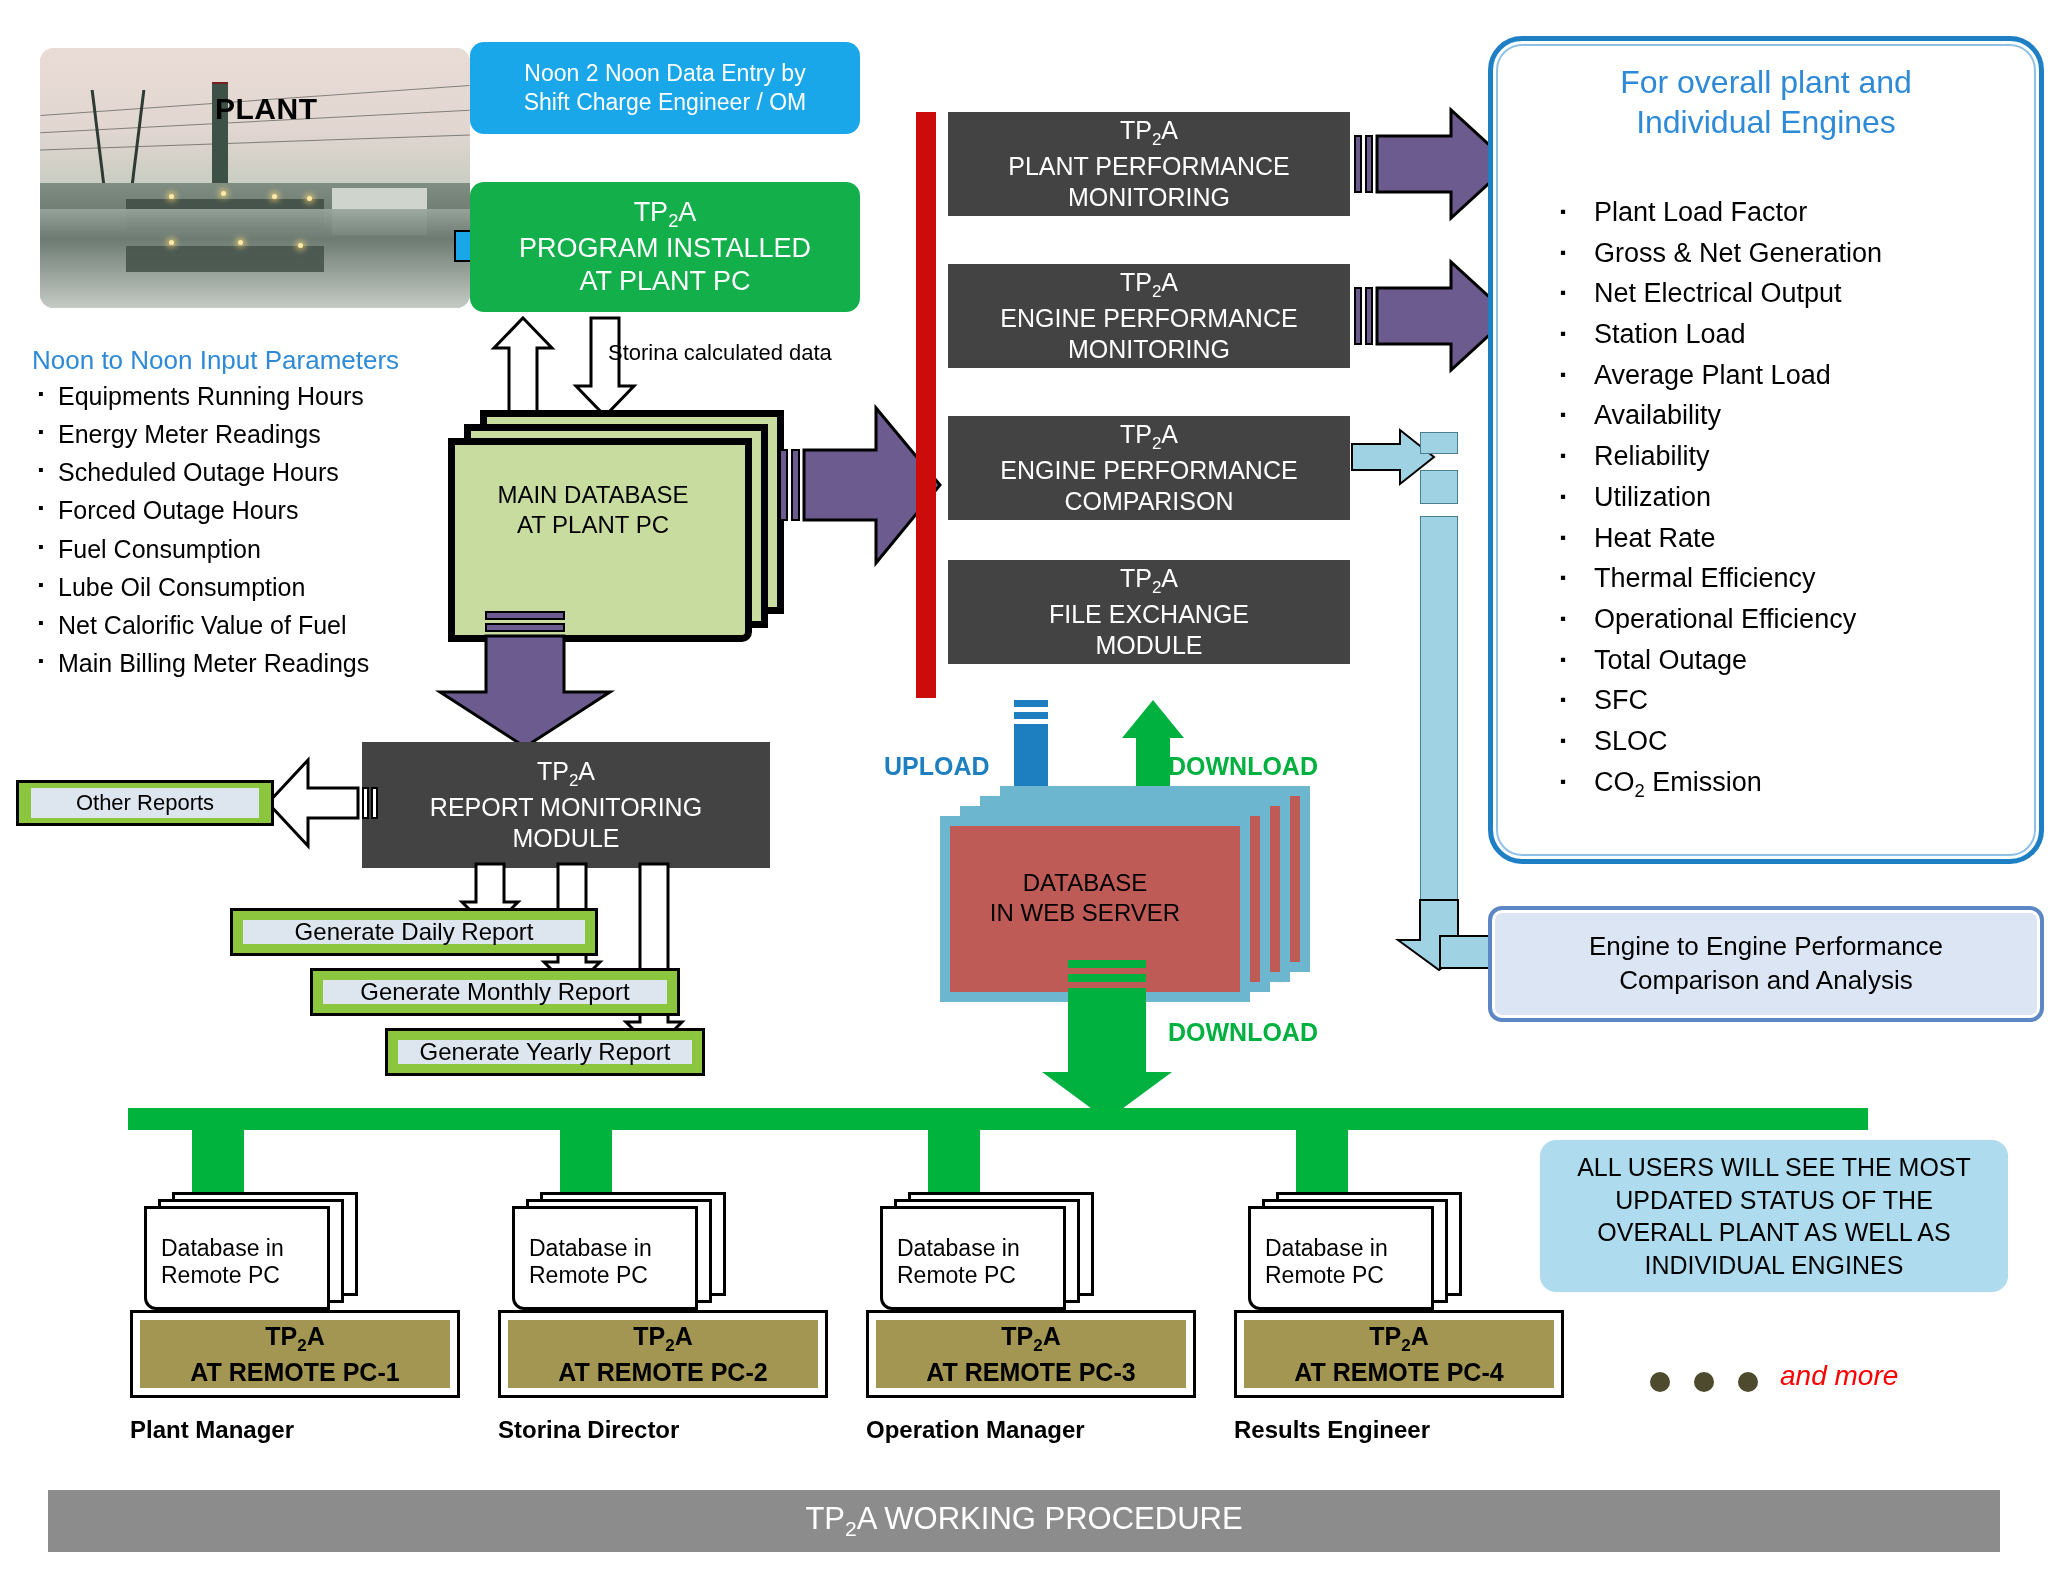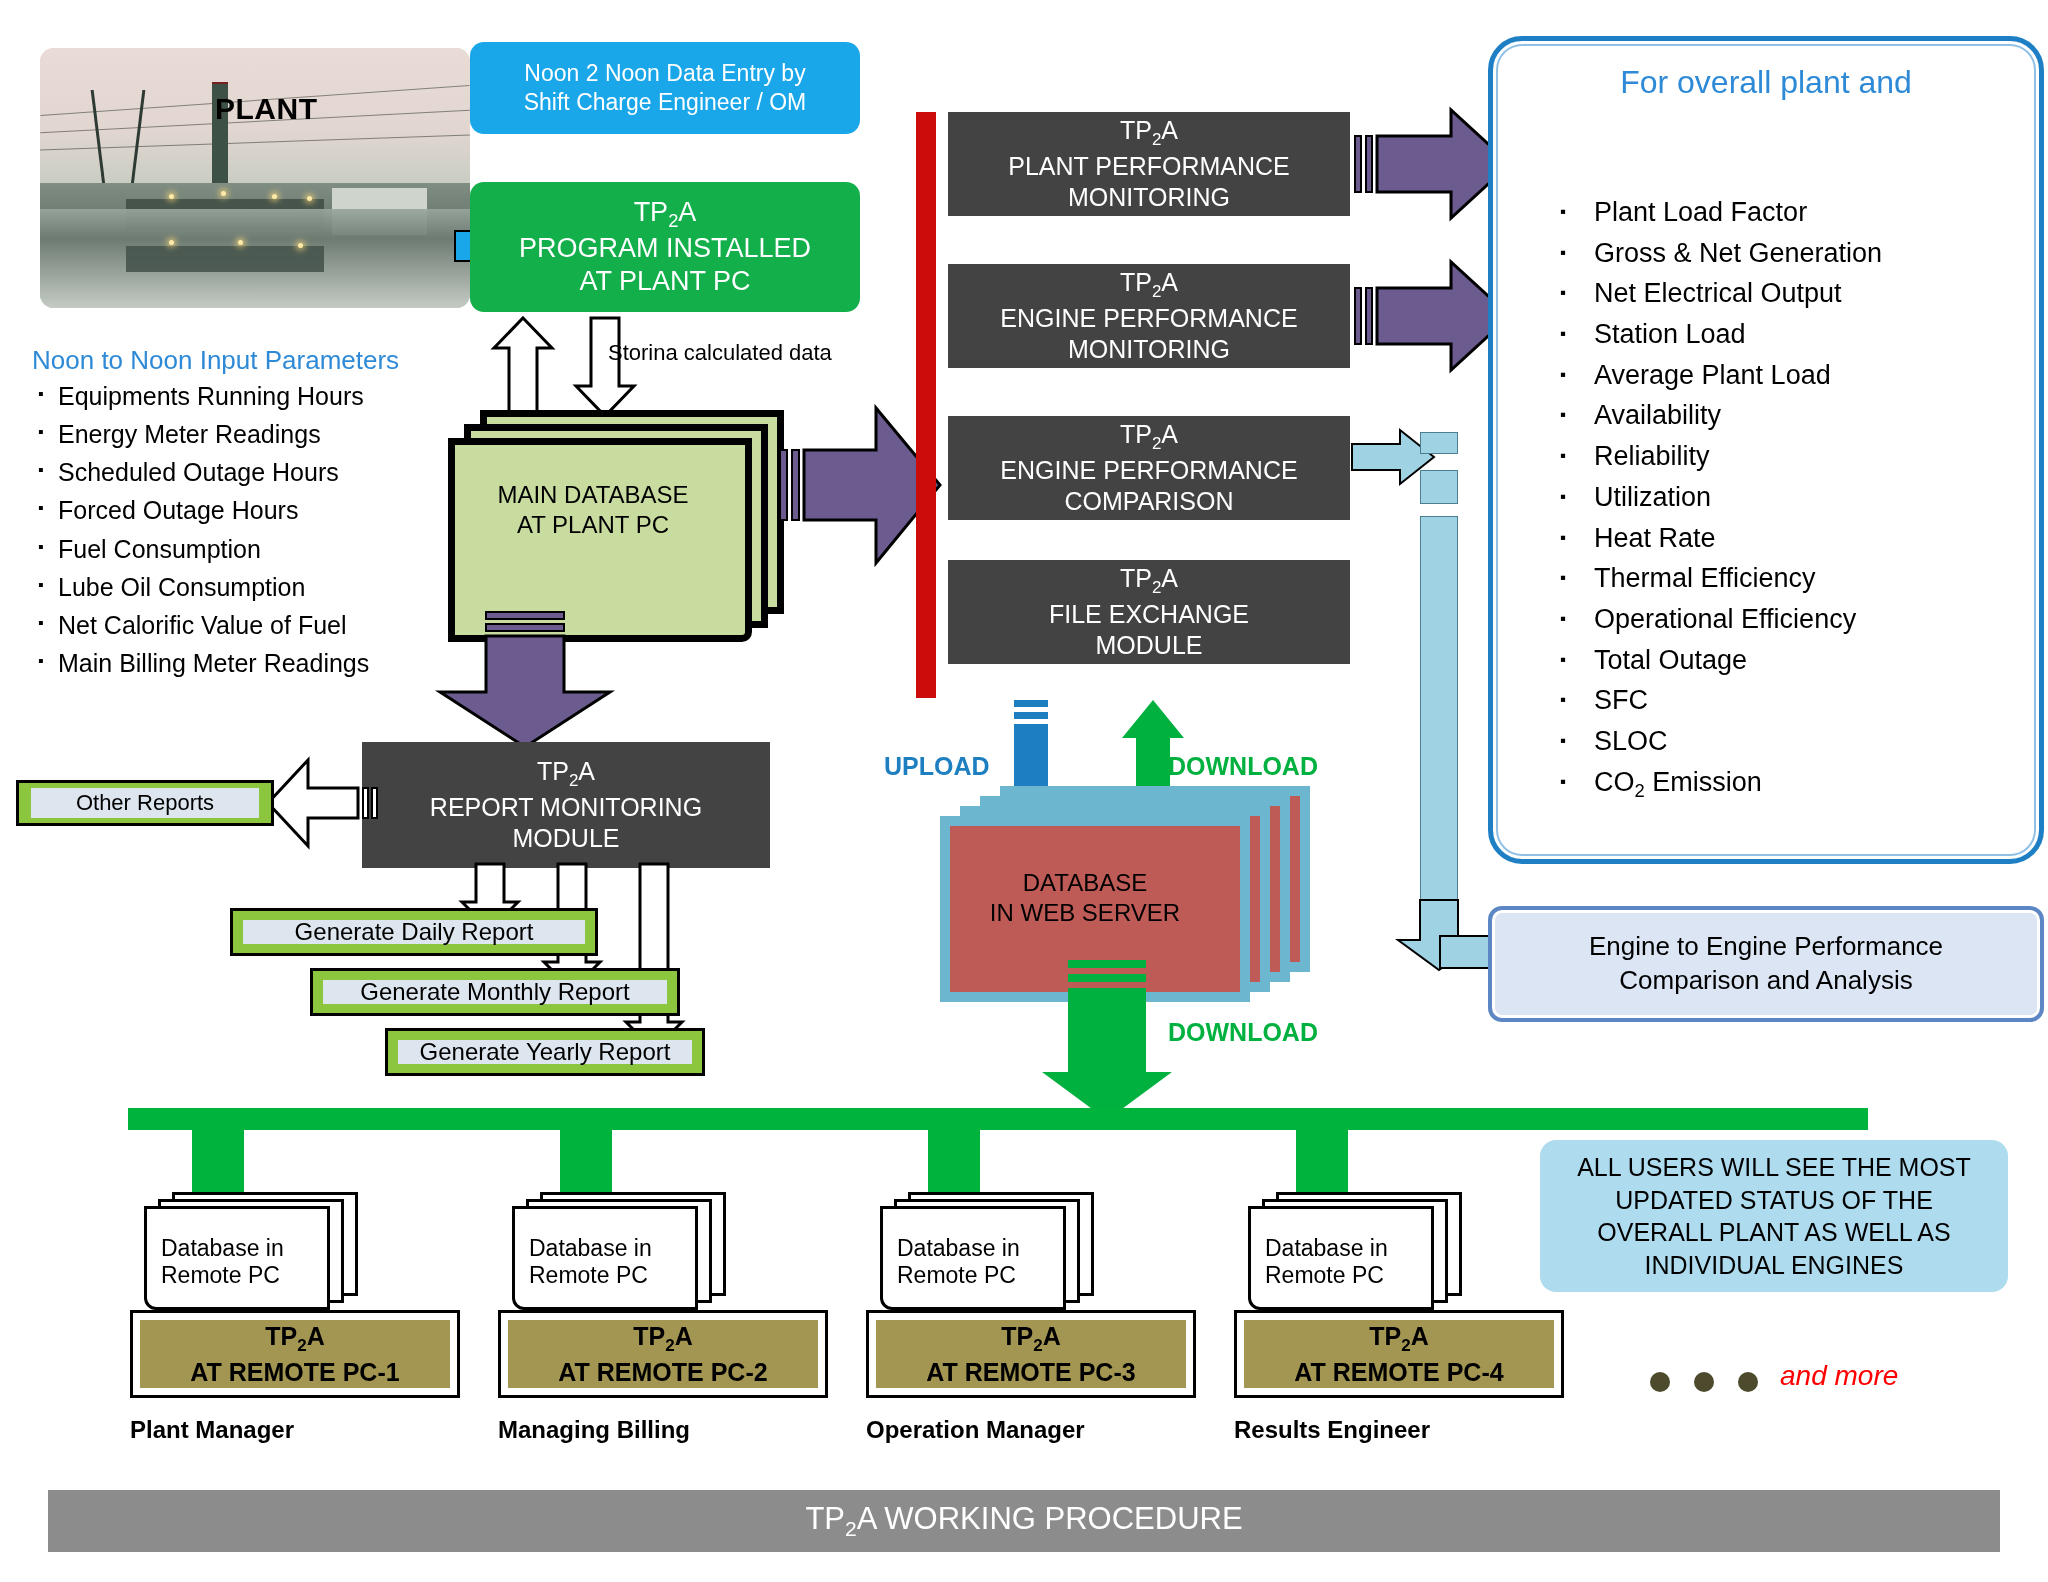--- a/index.html
+++ b/index.html
@@ -335,20 +335,21 @@
 </div>
 <div class="abs" id="lbarr-right">
   <svg width="88" height="72" viewBox="0 0 88 72">
       <polygon points="0,20 50,20 50,0 88,36 50,72 50,52 0,52" fill="#9fd2e3" stroke="#000" stroke-width="2"></polygon>
     </svg>
 </div>
 
 <div class="abs" id="blue-panel"></div>
 <div class="abs" id="bp-title">
   <div>For overall plant and</div>
+  <div>Individual Engines</div>
 </div>
 <div class="abs" id="bp-list">
   <div class="row">
       <span class="bl">▪</span>
       <span>Plant Load Factor</span>
     </div>
   <div class="row">
       <span class="bl">▪</span>
       <span>Gross &amp; Net Generation</span>
     </div>
@@ -546,21 +547,21 @@
         <div>Remote PC</div>
       </div>
     </div>
   </div>
   <div class="pcbox">
     <div class="pcinner">
       <div>TP<sub>2</sub>A</div>
       <div>AT REMOTE PC-2</div>
     </div>
   </div>
-  <div class="pcrole">Managing Billing</div>
+  <div class="pcrole">Storina Director</div>
 </div>
 
 <div class="abs pcgroup" style="left:866px;top:1192px;">
   <div class="docstack">
     <div class="docsheet ds3"></div>
     <div class="docsheet ds2"></div>
     <div class="docsheet ds1">
       <div class="dslabel">
         <div>Database in</div>
         <div>Remote PC</div>

